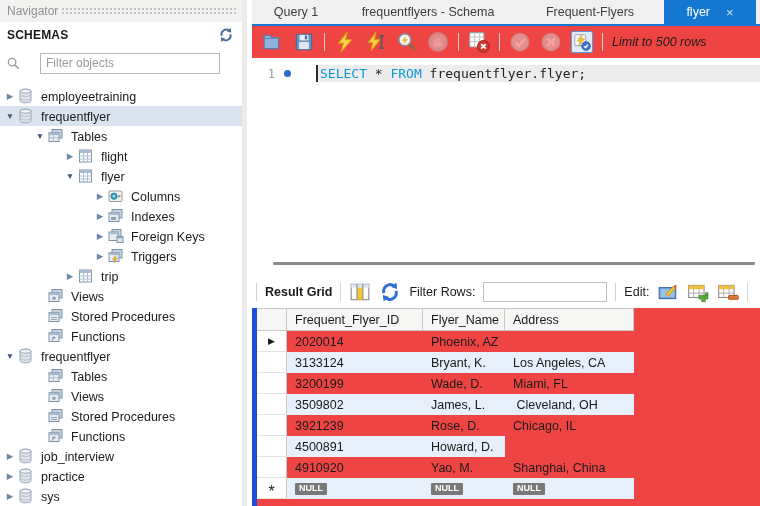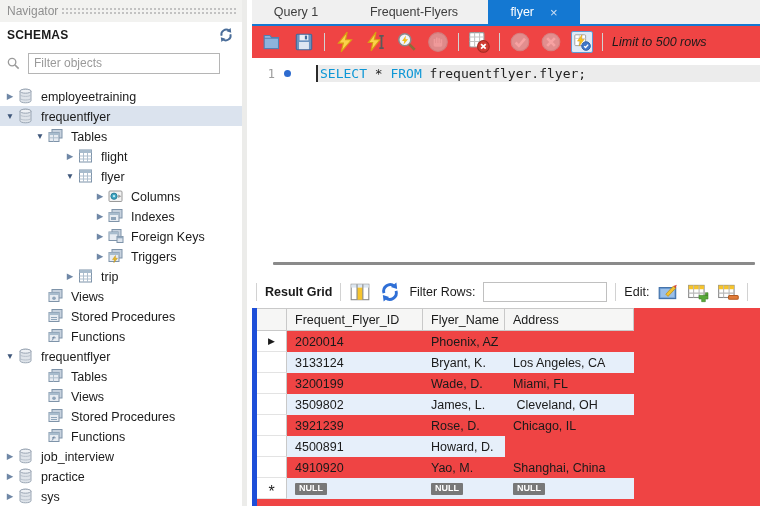--- a/index.html
+++ b/index.html
@@ -6,21 +6,21 @@
   html,body { width:760px; height:506px; overflow:hidden; }
   body { font-family:"Liberation Sans", sans-serif; font-size:12px; color:#1a1a1a; background:#fff; position:relative; }
 
   
   #sidebar { position:absolute; left:0; top:0; width:247px; height:506px; background:#fff; border-right:5px solid #ececea; }
   #nav-titlebar { height:22px; background:#f2f2f0; display:flex; align-items:center; padding:0 4px 0 7px; color:#8f8f8f; font-size:12px; }
   #nav-dots { flex:1; height:9px; margin-left:3px; background-image:radial-gradient(#c2c2c2 0.9px, transparent 1px); background-size:4px 4px; }
   #schemas-header { height:26px; display:flex; align-items:center; padding:0 8px 0 7px; }
   #schemas-label { font-weight:bold; font-size:12px; letter-spacing:.2px; }
   #schemas-refresh { margin-left:auto; width:16px; height:16px; cursor:pointer; }
-  #filter-row { height:30px; display:flex; align-items:center; padding:0 22px 0 6px; gap:7px; }
+  #filter-row { height:30px; display:flex; align-items:center; padding:0 22px 0 6px; gap:19px; }
   #filter-row .sicon { width:15px; height:15px; flex:0 0 auto; }
   #filter-input { flex:1; height:21px; border:1px solid #b5b5b5; padding:0 5px; font-size:12px; font-family:"Liberation Sans",sans-serif; outline:none; }
   #filter-input::placeholder { color:#9a9a9a; }
   #nav-tree { position:absolute; top:86px; left:0; right:0; bottom:0; overflow:hidden; }
   .tree-row { height:20px; display:flex; align-items:center; font-size:12.5px; white-space:nowrap; cursor:default; }
   .tree-row.selected { background:#dbe3ee; }
   .t-arrow { width:14px; flex:0 0 auto; text-align:center; font-size:8.5px; }
   .t-arrow.expanded { color:#3f577a; }
   .t-arrow.collapsed { color:#6f87a6; }
   .t-icon { width:17px; height:16px; flex:0 0 auto; margin-right:7px; }
@@ -342,20 +342,23 @@
         <span class="t-label">sys</span>
       </div>
     </div>
 </div>
 
 <div id="main">
   <div id="tabbar">
       <div class="tab" style="width: 88px;">
         <span>Query 1</span>
       </div>
+      <div class="tab" style="width: 176px;">
+        <span>frequentflyers - Schema</span>
+      </div>
       <div class="tab" style="width: 148px;">
         <span>Frequent-Flyers</span>
       </div>
       <div class="tab active" style="width: 92px;">
         <span>flyer</span>
         <span class="close">×</span>
       </div>
     </div>
   <div id="tab-underline"></div>
 

